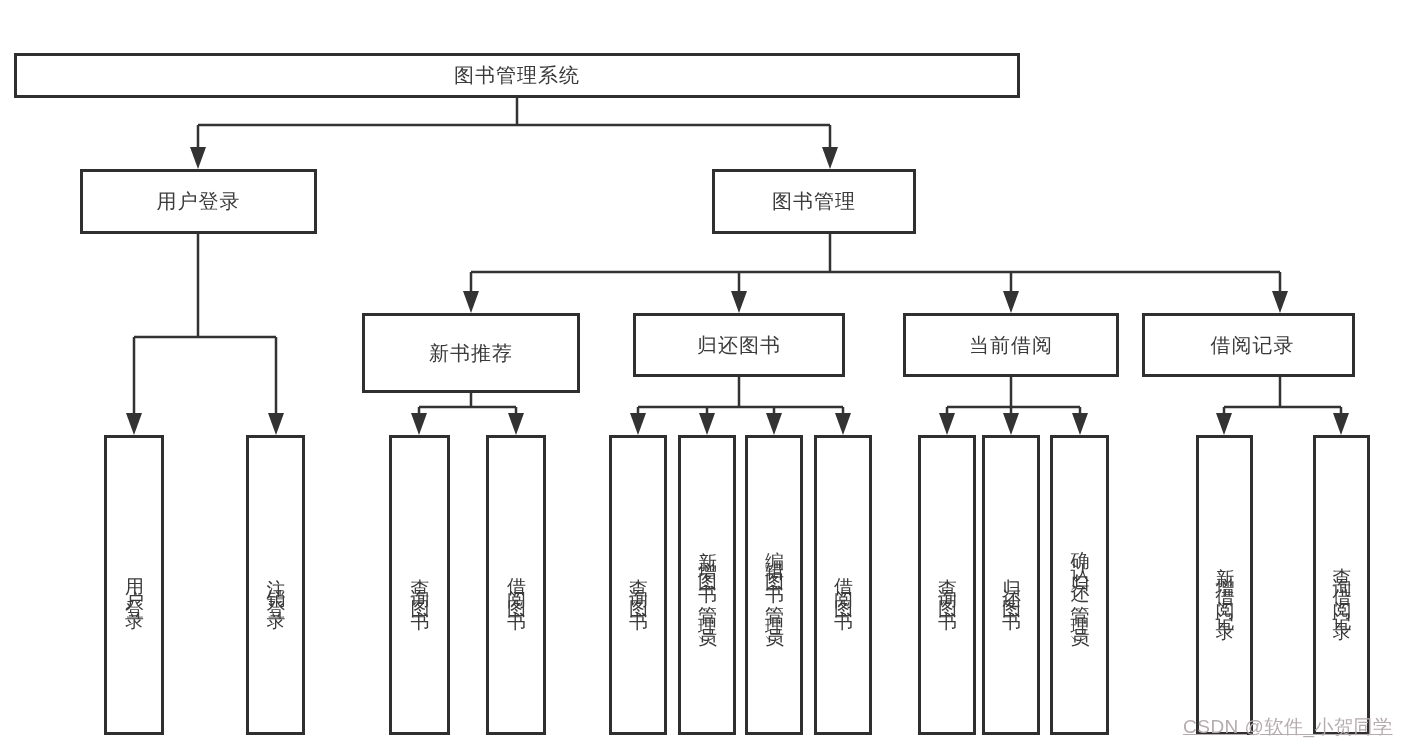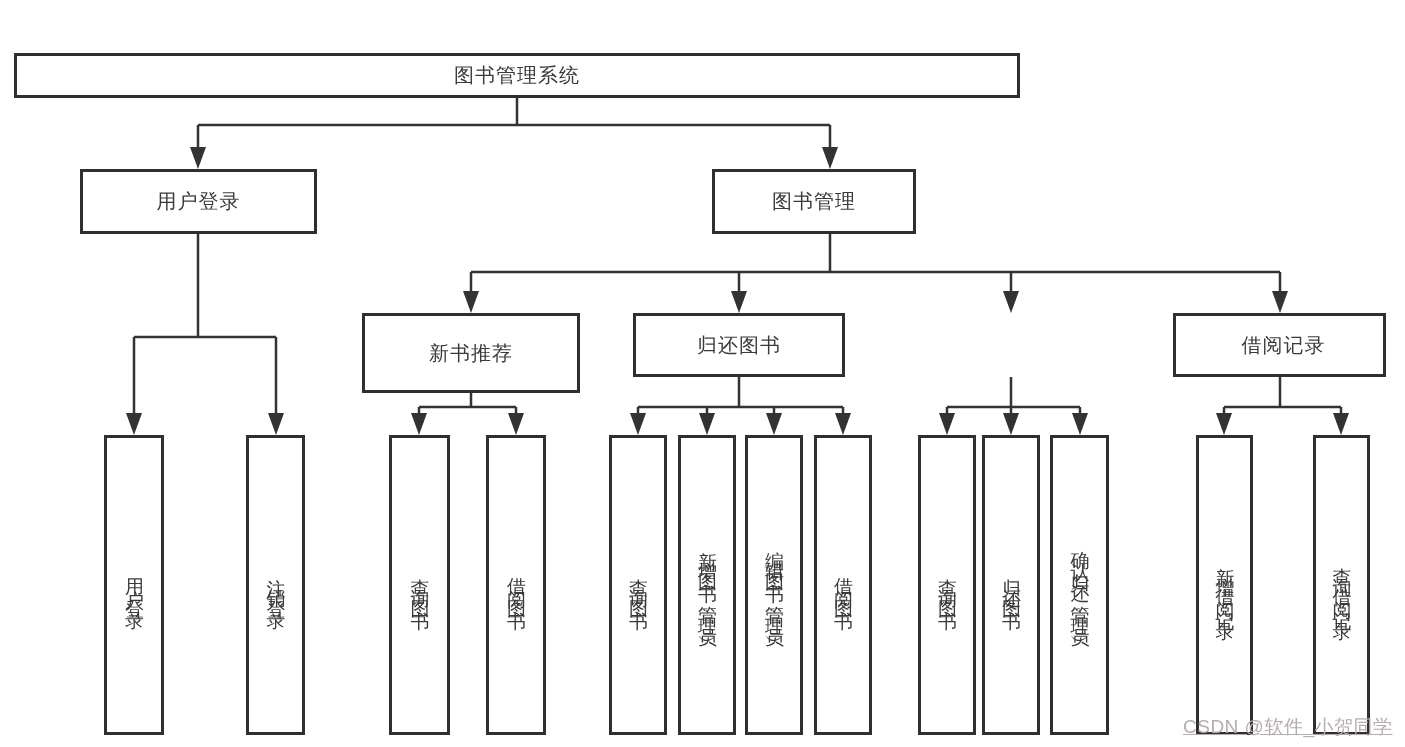--- a/index.html
+++ b/index.html
@@ -86,21 +86,22 @@
     </g>
   </svg>
 
   <div class="node h-node" style="left:14px; top:13px; width:1006px; height:45px;margin-top:40px;">图书管理系统</div>
 
   <div class="node h-node" style="left:80px; top:169px; width:237px; height:65px;">用户登录</div>
   <div class="node h-node" style="left:712px; top:169px; width:204px; height:65px;">图书管理</div>
 
   <div class="node h-node" style="left:362px; top:313px; width:218px; height:80px;">新书推荐</div>
   <div class="node h-node" style="left:633px; top:313px; width:212px; height:64px;">归还图书</div>
-  <div class="node h-node" style="left:1173px; top:313px; width:213px; height:64px;padding-left:8px;">借阅记录</div>
+  <div class="node h-node" style="left:903px; top:313px; width:216px; height:64px;">当前借阅</div>
+  <div class="node h-node" style="left:1142px; top:313px; width:213px; height:64px;padding-left:8px;">借阅记录</div>
 
   <div class="node leaf" style="left:104px; width:60px;">
     <span class="vtext">用户登录</span>
   </div>
   <div class="node leaf" style="left:246px; width:59px;">
     <span class="vtext">注销登录</span>
   </div>
 
   <div class="node leaf" style="left:389px; width:61px;">
     <span class="vtext">查询图书</span>

